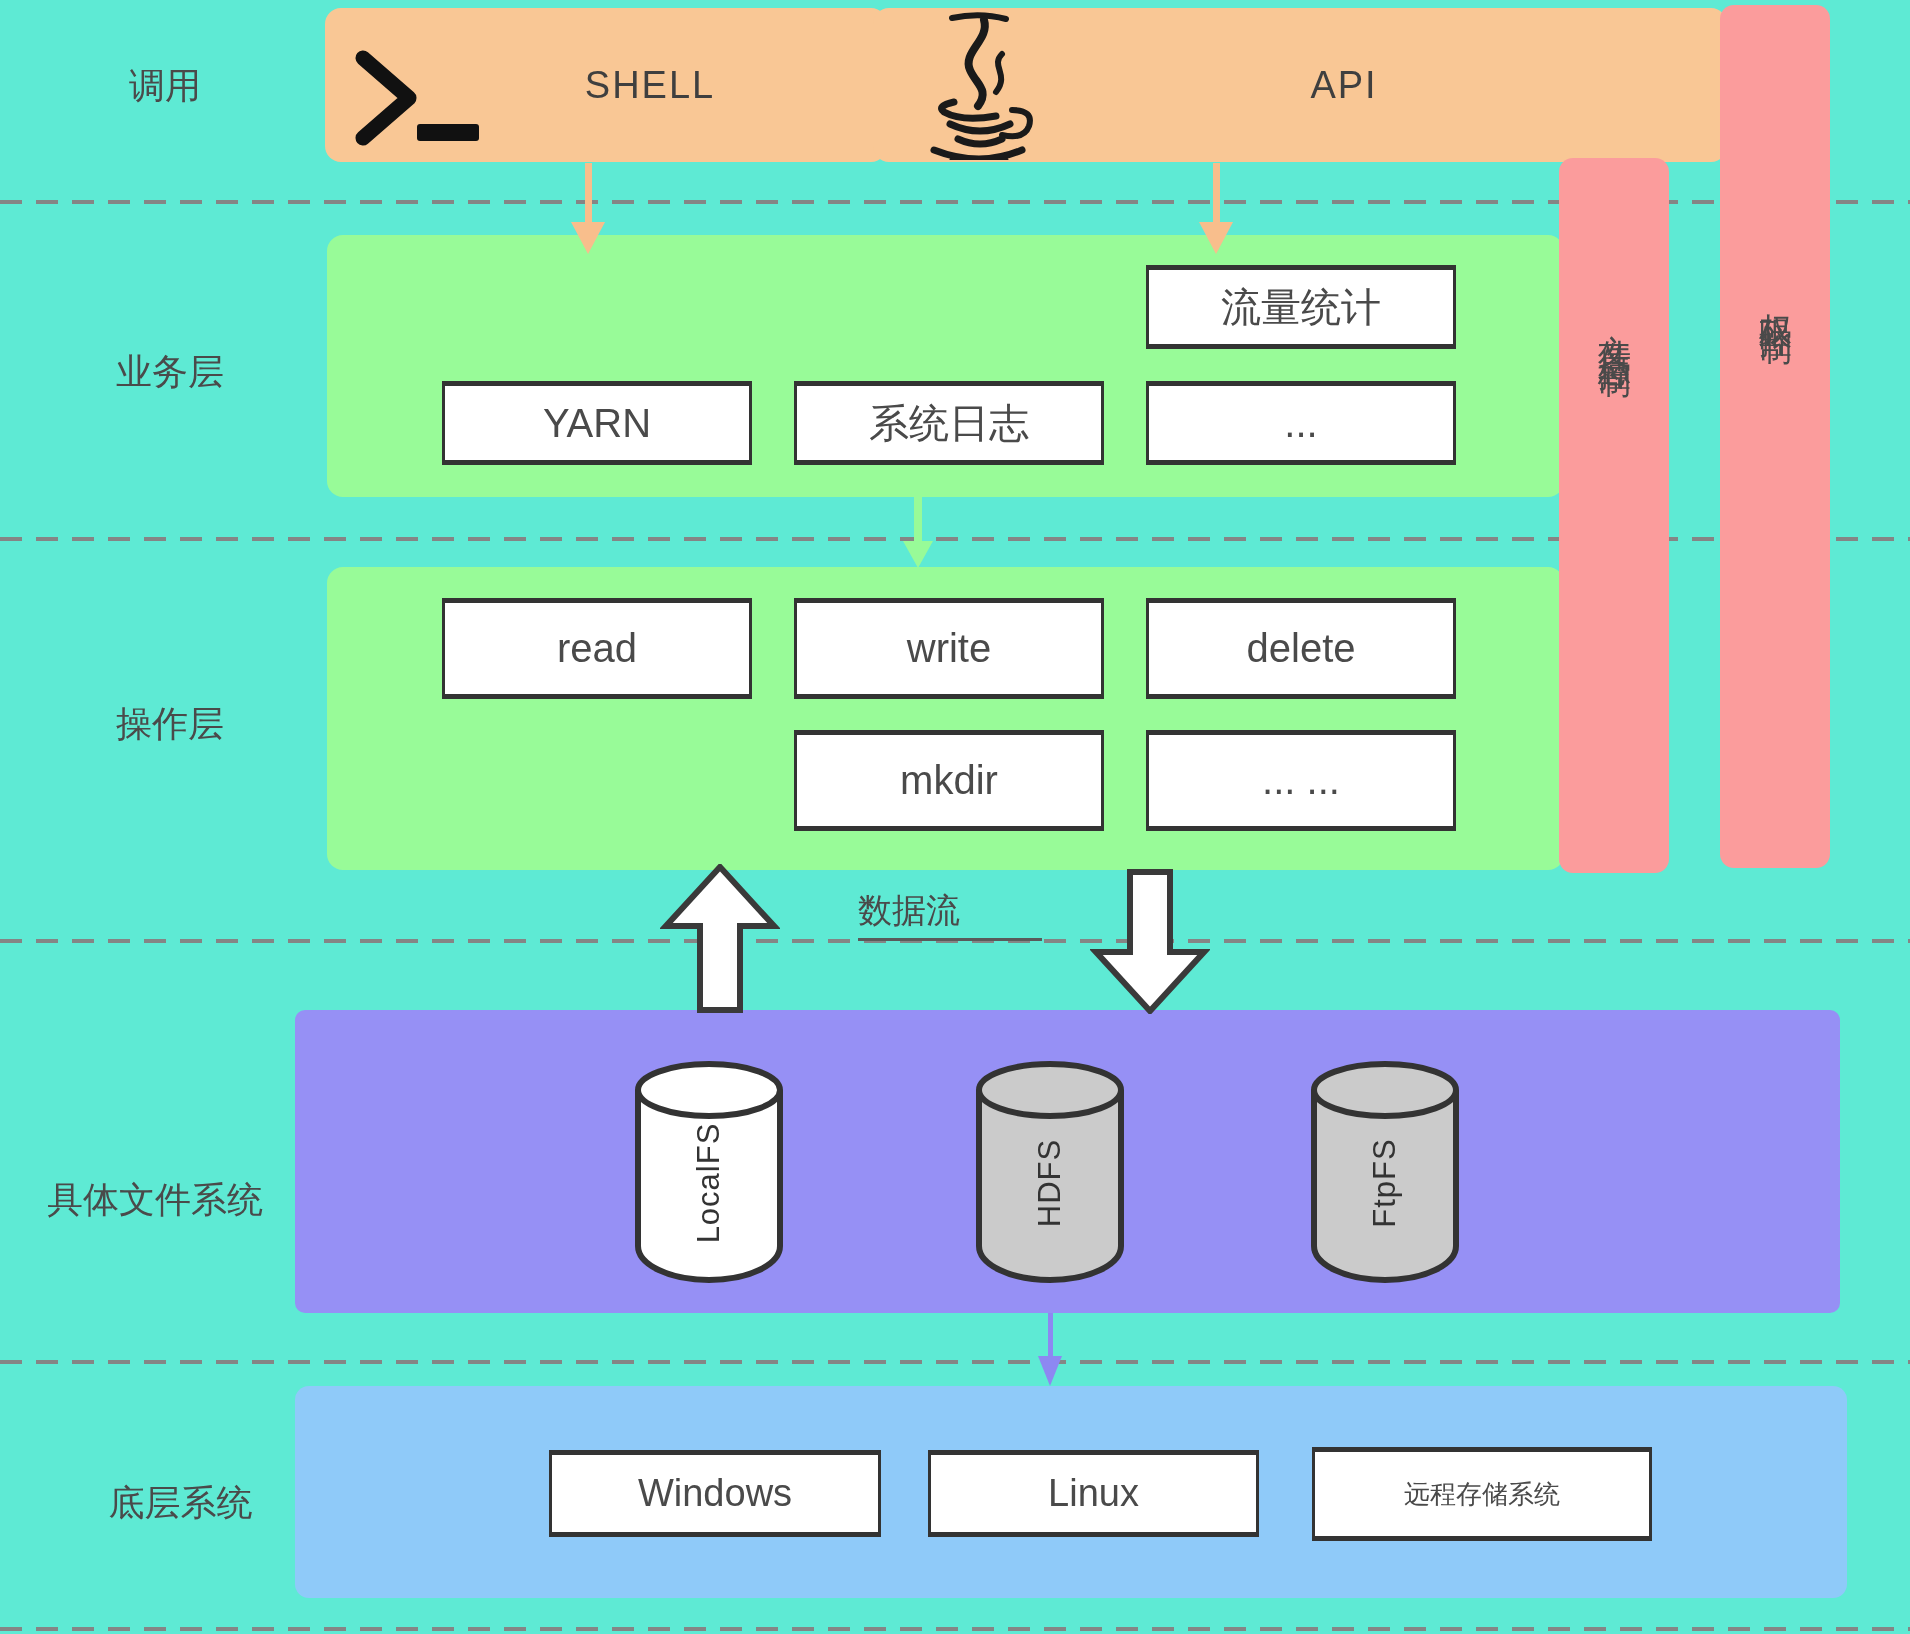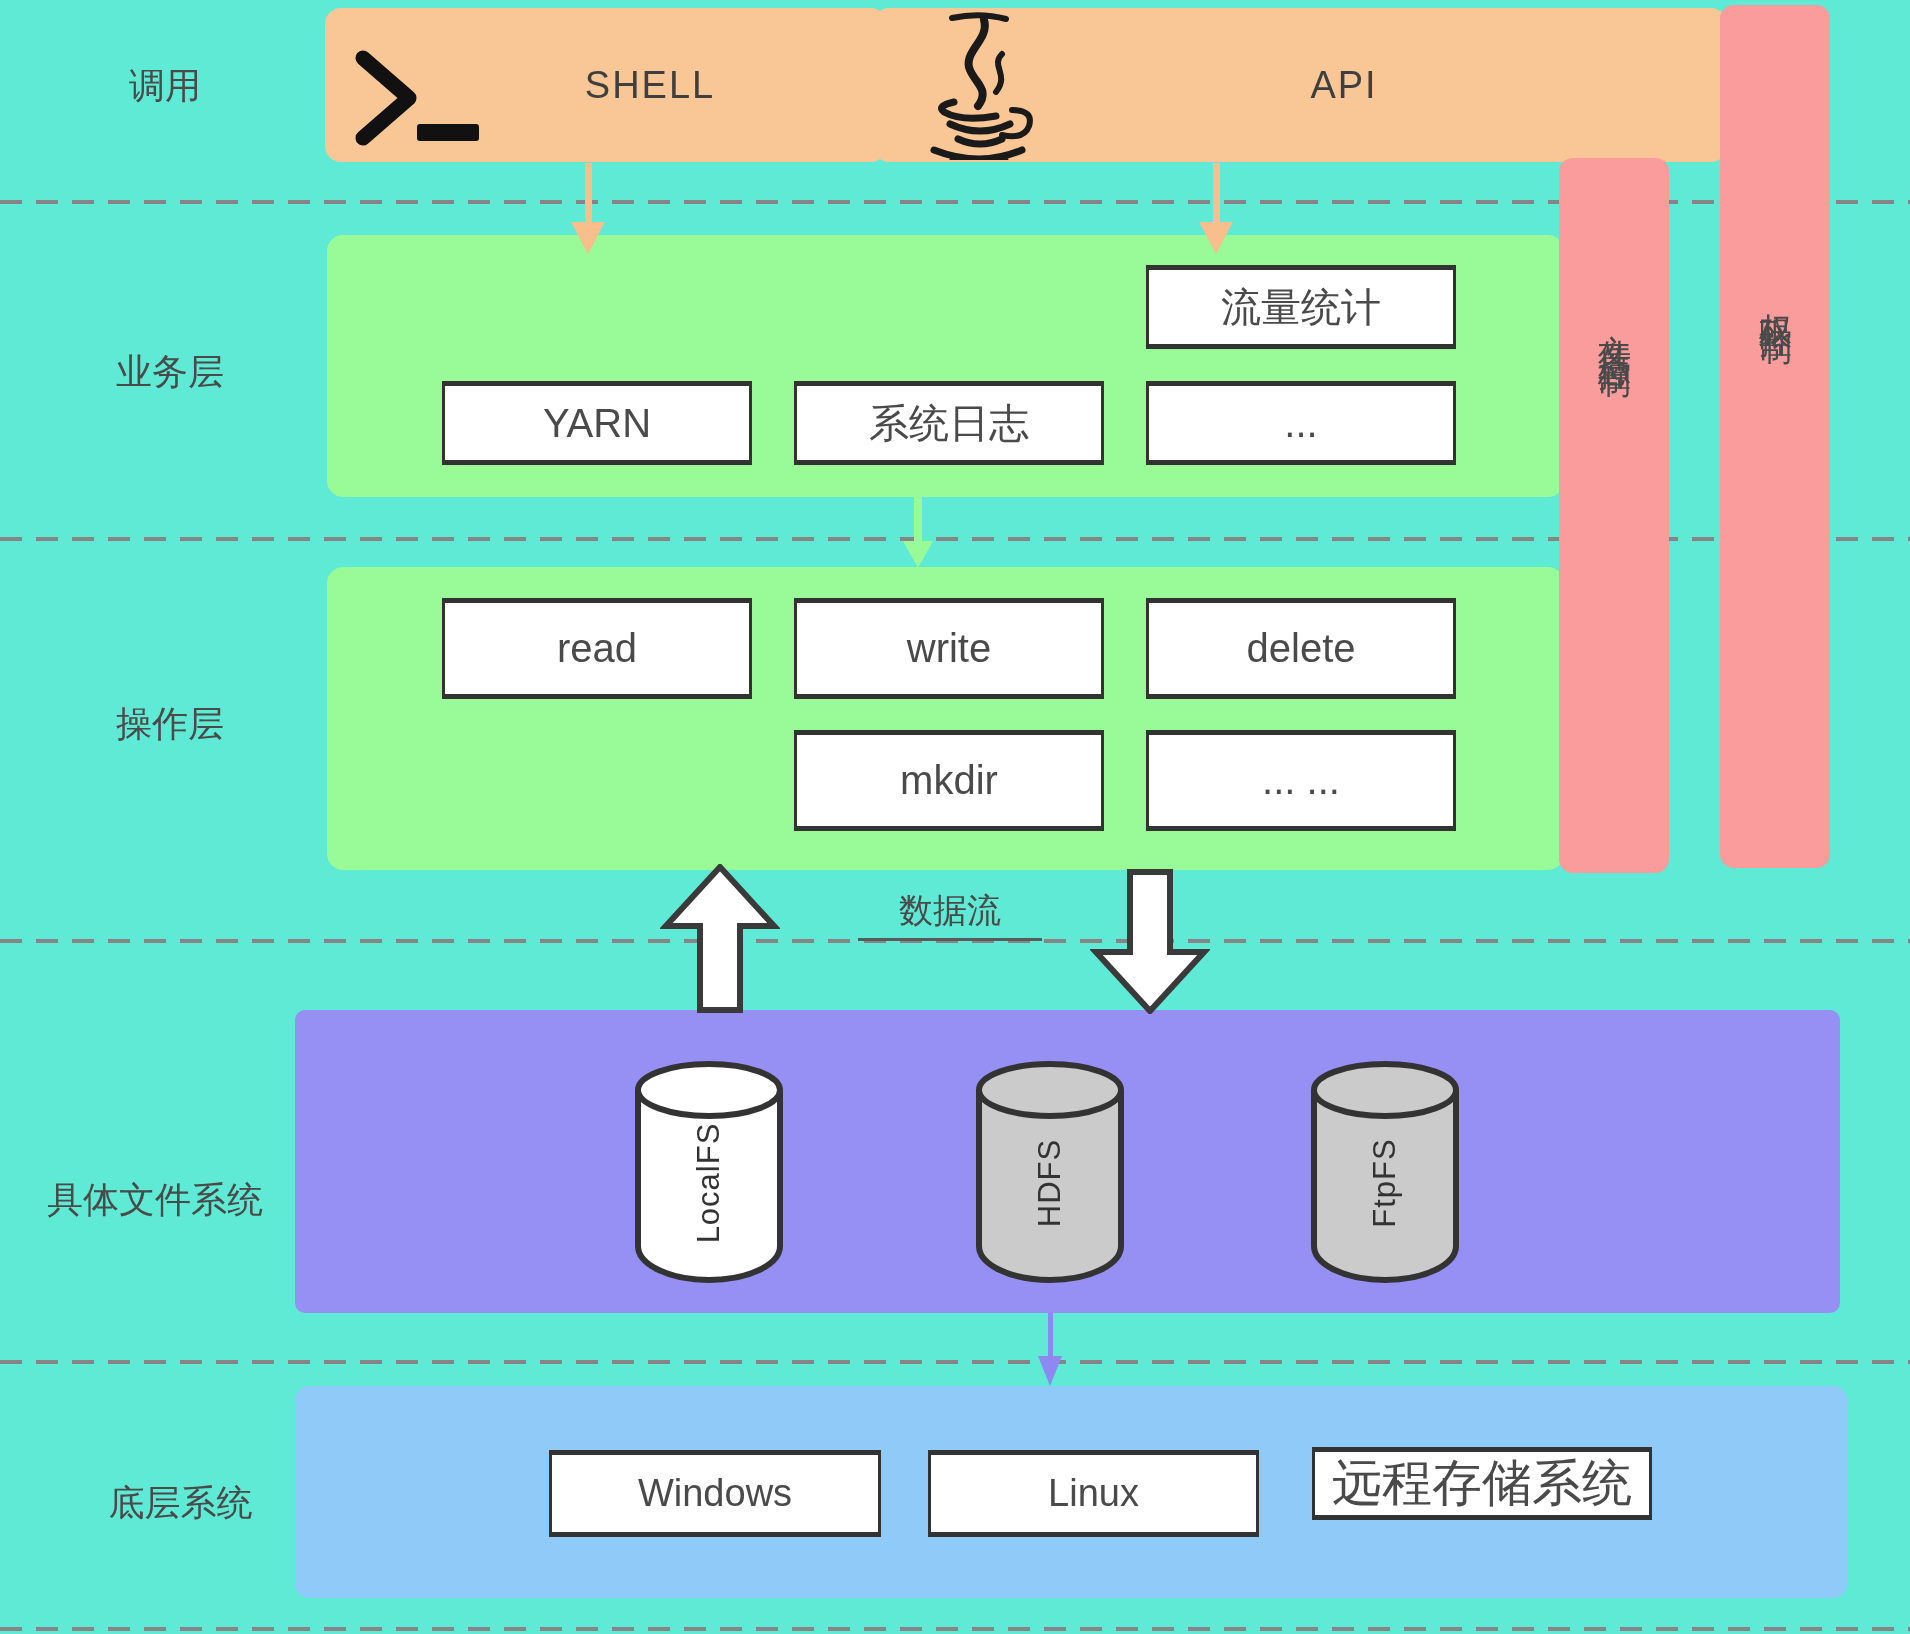--- a/index.html
+++ b/index.html
@@ -30,21 +30,21 @@
 
   .thinline{position:absolute;z-index:6;}
   .tri{position:absolute;width:0;height:0;z-index:6;}
 
   .cyl{position:absolute;z-index:4;}
   .cyl .clabel{position:absolute;left:50%;top:54%;transform:translate(-50%,-50%) rotate(-90deg);
         white-space:nowrap;font-size:31px;letter-spacing:1px;color:#333;z-index:5;}
 
   .blockarrow{position:absolute;z-index:6;}
 
-  #dataflow-label{position:absolute;left:858px;top:888px;width:184px;text-align:center;
+  #dataflow-label{position:absolute;left:858px;top:888px;width:184px;
         font-size:34px;color:#4a4a4a;border-bottom:3px solid #5a5a5a;padding-bottom:4px;z-index:6;}
 
   svg{display:block;}
 </style>
 </head>
 <body>
 
 <div id="canvas">
 
   <div class="dash" style="top:200px"></div>
@@ -159,15 +159,15 @@
   </div>
 
   <div>
     <div class="thinline" style="left:1048px;top:1313px;width:5px;height:46px;background:#8D88F2"></div>
     <div class="tri" style="left:1038px;top:1356px;border-left:12px solid transparent;border-right:12px solid transparent;border-top:30px solid #8D88F2"></div>
   </div>
 
   <div class="panel blue" style="left:295px;top:1386px;width:1508px;height:212px;border-radius:14px"></div>
   <div class="wbox" style="left:549px;top:1450px;width:332px;height:87px;font-size:38px">Windows</div>
   <div class="wbox" style="left:928px;top:1450px;width:331px;height:87px;font-size:38px">Linux</div>
-  <div class="wbox" style="left:1312px;top:1447px;width:340px;height:73px;font-size:50px">远程存储系统</div>
+  <div class="wbox" style="left:1312px;top:1447px;width:340px;height:94px;font-size:26px">远程存储系统</div>
 
 </div>
 
 </body></html>

